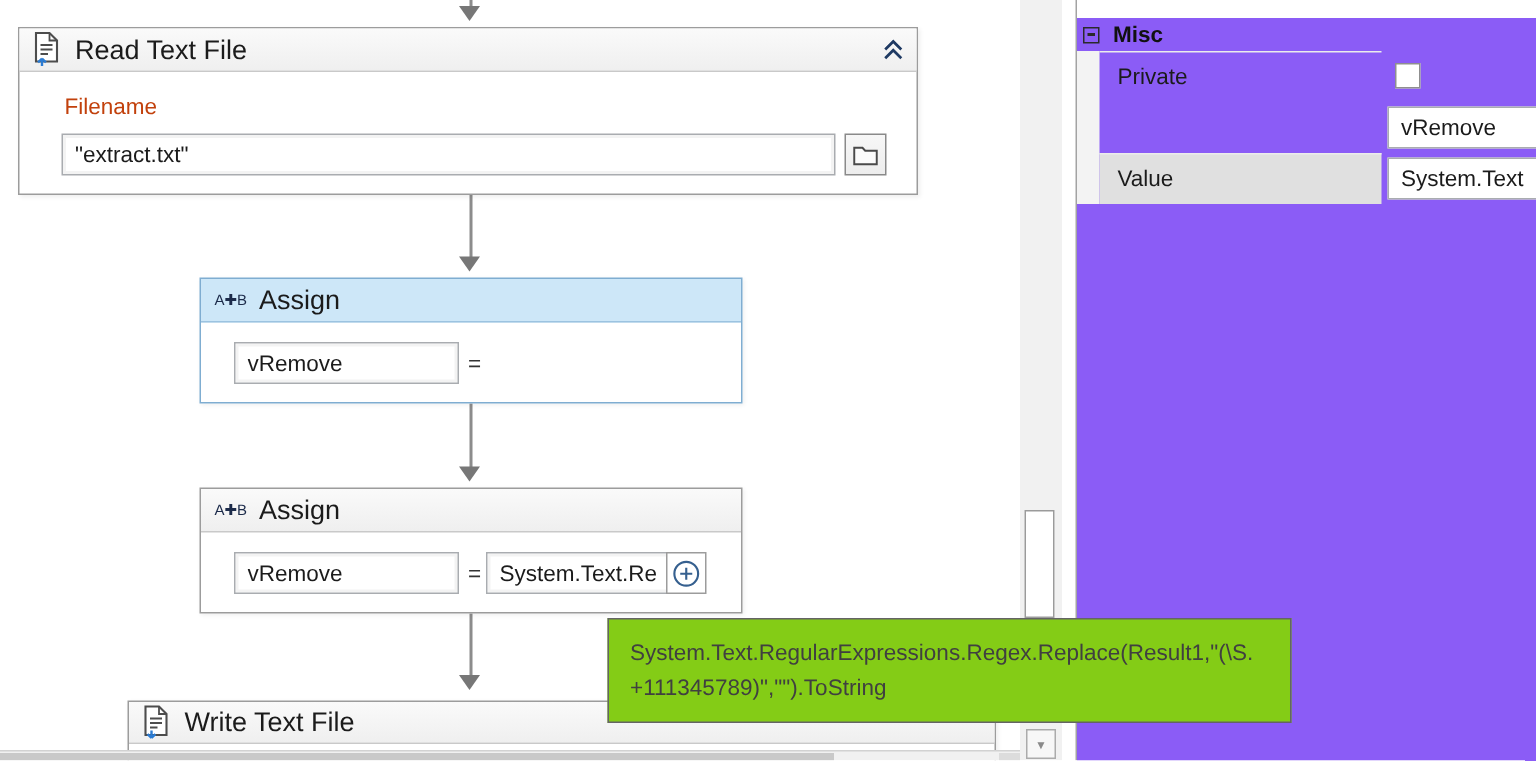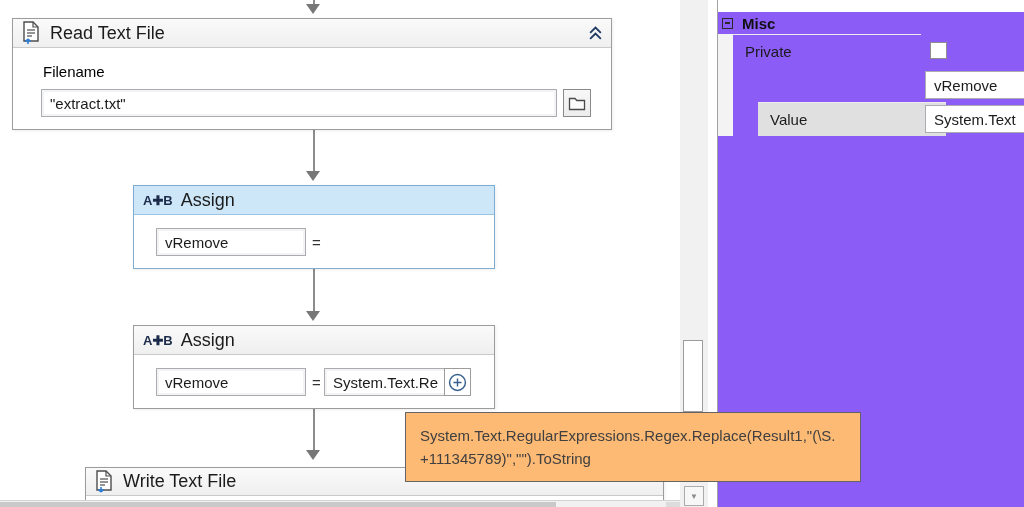--- a/index.html
+++ b/index.html
@@ -15,35 +15,35 @@
 
   .activity{position:absolute;background:#fff;border:1px solid #9c9c9c;box-shadow:1px 1px 3px rgba(0,0,0,.07);}
   .act-header{position:absolute;left:0;top:0;right:0;height:28px;
     background:linear-gradient(#fafafa,#efefef);border-bottom:1px solid #c9c9c9;
     display:flex;align-items:center;}
   .act-title{font-size:18px;color:#1b1b1b;white-space:nowrap;}
 
   .activity.selected{border:1px solid #7fadd1;}
   .activity.selected .act-header{background:#cde7f8;border-bottom:1px solid #9cc3e0;}
 
-  .ab-icon{font-size:13px;font-weight:bold;color:#1c2b4a;margin:0 8px 0 9px;letter-spacing:0px;white-space:nowrap;text-align:right;}
+  .ab-icon{font-size:10px;font-weight:normal;color:#1c2b4a;margin:0 8px 0 9px;letter-spacing:0px;white-space:nowrap;text-align:right;}
   .doc-icon{margin:0 9px 0 8px;display:flex;align-items:center;}
   .chevron-btn{position:absolute;right:8px;top:6px;width:16px;height:16px;display:flex;align-items:center;justify-content:center;cursor:pointer;}
 
   .tb{position:absolute;height:28px;border:1px solid #a9acb0;box-shadow:inset 0 0 0 2px #f3f3f3;
     background:#fff;font-family:"Liberation Sans",sans-serif;font-size:15px;color:#1b1b1b;
     padding:0 0 0 8px;box-sizing:border-box;overflow:hidden;white-space:nowrap;outline:none;}
   .eq{position:absolute;font-size:15px;color:#333;}
 
   .browse-btn{position:absolute;width:28px;height:28px;background:linear-gradient(#f7f7f7,#ededed);
     border:1px solid #8a8a8a;box-sizing:border-box;display:flex;align-items:center;justify-content:center;cursor:pointer;}
   .plus-btn{position:absolute;width:27px;height:28px;background:#fff;border:1px solid #9c9c9c;
     box-sizing:border-box;display:flex;align-items:center;justify-content:center;cursor:pointer;}
 
-  .field-label{position:absolute;font-size:15px;color:#000000;}
+  .field-label{position:absolute;font-size:15px;color:#c2410c;}
 
   
   #vscroll{position:absolute;left:680px;top:0;width:28px;height:507px;background:#f1f1f1;}
   #vthumb{position:absolute;left:3px;top:340px;width:20px;height:72px;background:#fff;border:1px solid #9b9b9b;box-sizing:border-box;}
   #vdown{position:absolute;left:4px;top:486px;width:20px;height:20px;background:#f7f7f7;border:1px solid #ababab;
     box-sizing:border-box;color:#8a8a8a;font-size:8px;display:flex;align-items:center;justify-content:center;}
   #hscroll{position:absolute;left:0;top:500px;width:680px;height:7px;background:#f1f1f1;border-top:1px solid #d2d2d2;box-sizing:border-box;}
   #hthumb{position:absolute;left:0;top:1px;width:556px;height:5px;background:#c9c9c9;}
   #hbtn{position:absolute;left:666px;top:1px;width:14px;height:5px;background:#dcdcdc;}
 
@@ -51,29 +51,29 @@
   #divider{position:absolute;left:717px;top:0;width:1px;height:507px;background:#a3a3a3;}
   #props{position:absolute;left:718px;top:12px;width:306px;height:507px;background:#8b5cf6;overflow:hidden;}
   .props-gutter{position:absolute;left:0;top:22px;width:15px;height:102px;background:#f3f3f3;}
   .sec-header{position:absolute;left:0;top:0;width:100%;height:22px;display:flex;align-items:center;}
   .collapse-box{width:11px;height:11px;border:1.5px solid #2a2a2a;margin-left:4px;display:flex;align-items:center;justify-content:center;box-sizing:border-box;cursor:pointer;}
   .collapse-box div{width:5px;height:1.5px;background:#2a2a2a;}
   .sec-title{font-size:15px;font-weight:bold;margin-left:9px;color:#111;}
   .prow{position:absolute;left:0;width:100%;height:34px;}
   .prow .label-cell{position:absolute;left:15px;top:0;width:188px;height:100%;border-top:1px solid #ececec;
     display:flex;align-items:center;box-sizing:border-box;}
-  .prow.selected .label-cell{background:#e0e0e0;margin-left:25px;}
+  .prow.selected .label-cell{background:#e0e0e0;}
   .prow .label-cell span{margin-left:12px;font-size:15px;color:#1b1b1b;}
   .checkbox{position:absolute;left:212px;top:8px;width:17px;height:17px;background:#fff;border:1px solid #8f8f8f;box-sizing:border-box;cursor:pointer;}
   .ptb{position:absolute;left:207px;top:3px;width:120px;height:28px;border:1px solid #a9acb0;background:#fff;
     font-family:"Liberation Sans",sans-serif;font-size:15px;color:#1b1b1b;padding:0 0 0 8px;box-sizing:border-box;
     overflow:hidden;white-space:nowrap;outline:none;}
 
   
-  #tooltip{position:absolute;left:405px;top:412px;width:456px;height:70px;background:#fdba74;border:1px solid #646464;
+  #tooltip{position:absolute;left:405px;top:412px;width:456px;height:70px;background:#84cc16;border:1px solid #646464;
     box-sizing:border-box;padding:11px 0 0 14px;z-index:50;}
   #tooltip div{font-size:15px;color:#404040;line-height:23px;white-space:pre;}
 </style>
 </head>
 <body>
 
 <div id="stage">
 
   <div id="canvas">
 

